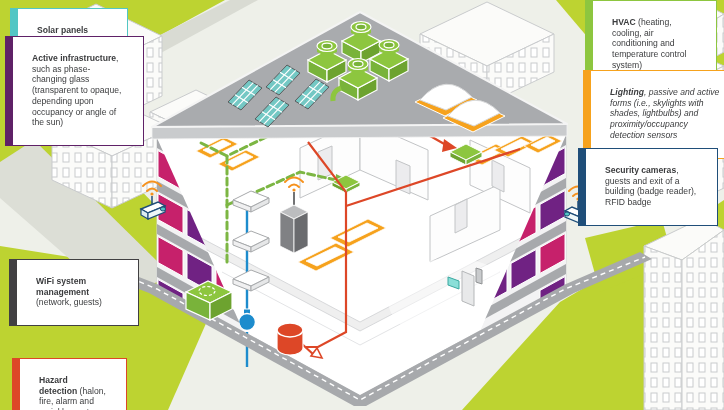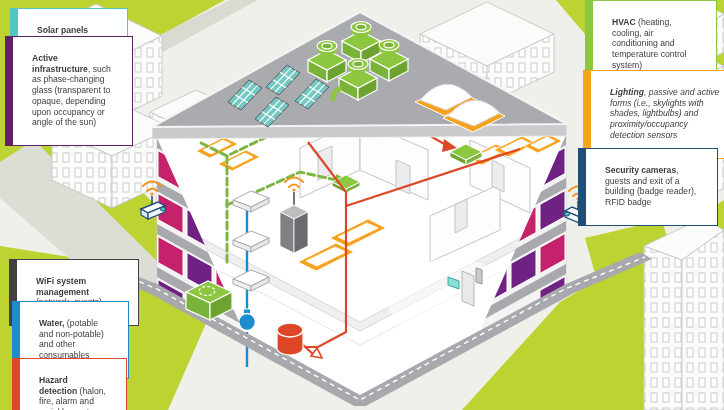--- a/index.html
+++ b/index.html
@@ -6,21 +6,21 @@
   .stage{position:relative;width:724px;height:410px;overflow:hidden;
          font-family:"Liberation Sans",sans-serif;}
   .stage svg{position:absolute;left:0;top:0;}
   .callout{position:absolute;box-sizing:border-box;background:#fff;border:1px solid #999;
            padding:3px 5px 4px 13px;font-size:8.6px;line-height:1.25;color:#3b3c3e;}
   .callout .bar{position:absolute;left:0;top:0;bottom:0;width:7px;}
   .callout p{margin:13px;}
   .callout b{font-weight:700;}
   .co-solar   {left:10px; top:8px;   width:118px;border-color:#52c6c4;}
   .co-solar   .bar{background:#52c6c4;}
-  .co-active  {left:5px;  top:36px;  width:128px;border-color:#5f2167;}
+  .co-active  {left:5px;  top:36px;  width:139px;border-color:#5f2167;}
   .co-active  .bar{background:#5f2167;}
   .co-hvac    {left:585px;top:0;   width:132px;border-color:#8dc63f;}
   .co-hvac    .bar{background:#8dc63f;}
   .co-lighting{left:583px;top:70px;  width:158px;border-color:#f6a21d;font-style:italic;}
   .co-lighting.callout .bar{background:#f6a21d;}
   .co-security{left:578px;top:148px; width:140px;border-color:#1f4e79;}
   .co-security .bar{background:#1f4e79;}
   .co-wifi    {left:9px;  top:259px; width:130px;border-color:#414042;}
   .co-wifi    .bar{background:#414042;}
   .co-water   {left:12px; top:301px; width:117px;border-color:#1d8ccd;}
@@ -363,22 +363,18 @@
     <p><b>Lighting</b><span>, passive and active forms (i.e., skylights with shades, lightbulbs) and proximity/occupancy detection sensors</span></p>
   </div>
   <div class="callout co-security">
     <span class="bar"></span>
     <p><b>Security cameras</b><span>, guests and exit of a building (badge reader), RFID badge</span></p>
   </div>
   <div class="callout co-wifi">
     <span class="bar"></span>
     <p><b>WiFi system management</b><span> (network, guests)</span></p>
   </div>
-  <div class="callout co-water">
-    <span class="bar"></span>
-    <p><b>Water,</b><span> (potable and non-potable) and other consumables</span></p>
-  </div>
   <div class="callout co-hazard">
     <span class="bar"></span>
     <p><b>Hazard detection</b><span> (halon, fire, alarm and sprinkler system</span></p>
   </div>
 
 </div>
 
 </body></html>

